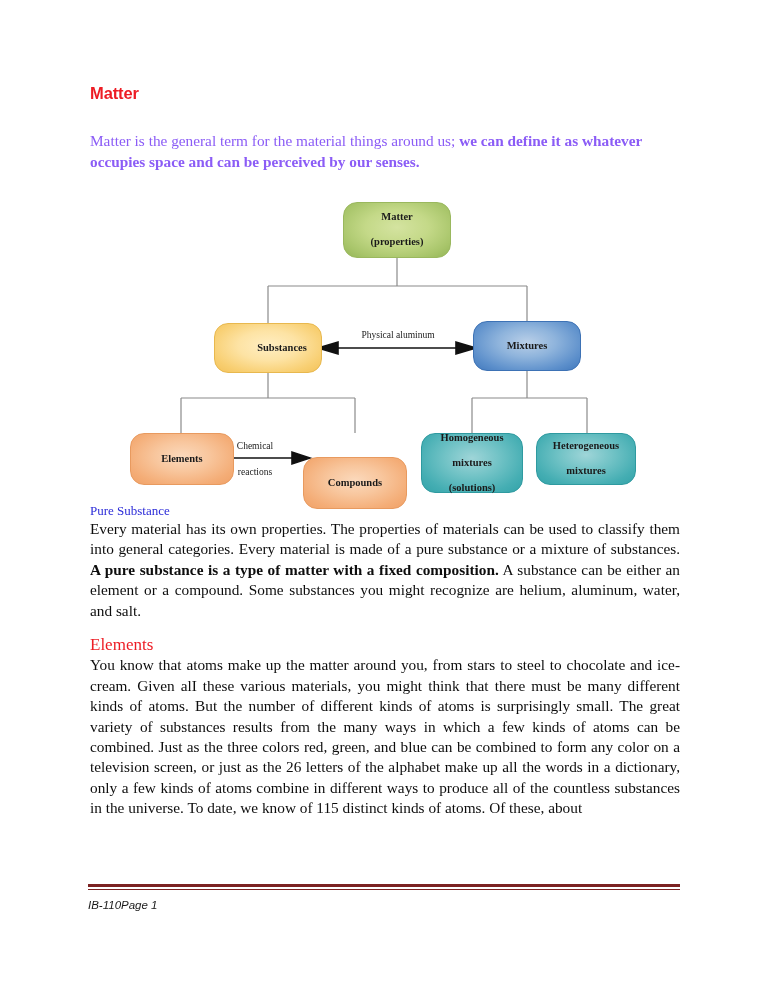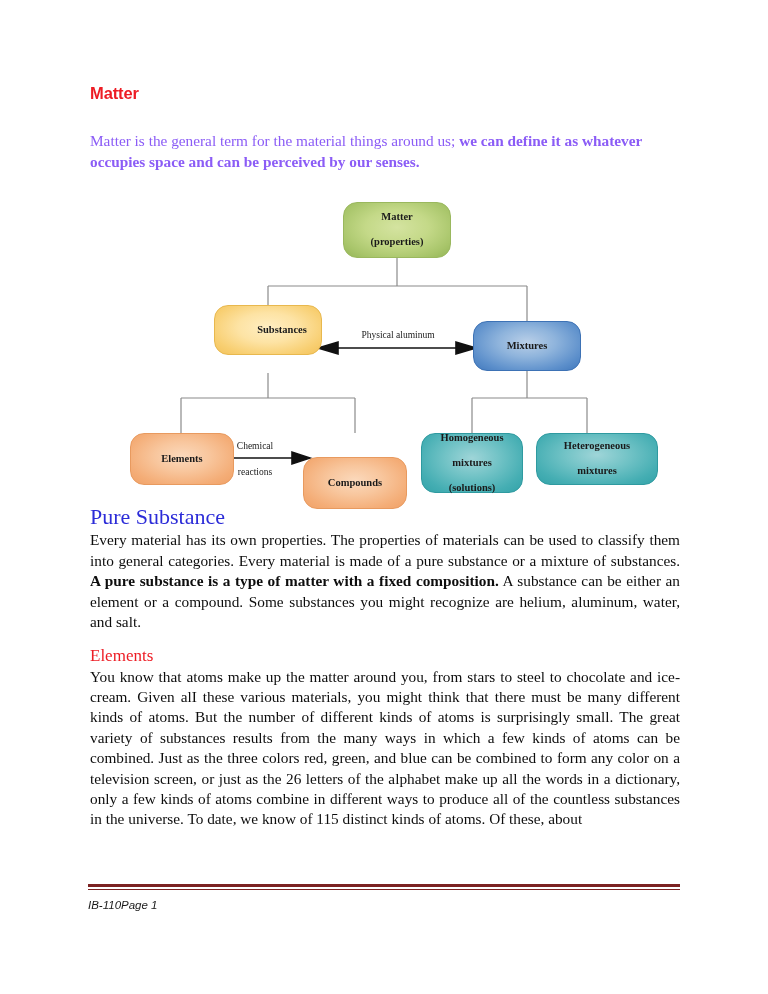--- a/index.html
+++ b/index.html
@@ -35,21 +35,21 @@
     font-family: "Liberation Sans", "DejaVu Sans", sans-serif;
     font-size: 16.5px;
     font-weight: bold;
     color: #ed1c24;
     margin: 0 0 0 0;
     line-height: 1.2;
     letter-spacing: -0.1px;
   }
   h2.sec-blue {
     font-family: "Liberation Serif", "DejaVu Serif", serif;
-    font-size: 22px;
+    font-size: 13px;
     font-weight: normal;
     color: #2c2cd8;
     margin: 0;
     line-height: 1.25;
   }
   h2.sec-red {
     font-family: "Liberation Serif", "DejaVu Serif", serif;
     font-size: 17px;
     font-weight: normal;
     color: #ed1c24;
@@ -212,41 +212,41 @@
           <line x1="127" y1="268" x2="203" y2="268"></line>
           <polygon points="110,268 128,262 128,274"></polygon>
           <polygon points="220,268 202,262 202,274"></polygon>
         </g>
       </svg>
 
       <div class="node n-matter" style="left:253px; top:12px; width:108px; height:56px;">
         <span><span>Matter</span><br><span>(properties)</span></span>
       </div>
 
-      <div class="node n-substances" style="left:124px; top:115px; width:108px; height:50px;padding-left:28px;">
+      <div class="node n-substances" style="left:124px; top:133px; width:108px; height:50px;padding-left:28px;">
         <span>Substances</span>
       </div>
 
       <div class="node n-mixtures" style="left:383px; top:131px; width:108px; height:50px;">
         <span>Mixtures</span>
       </div>
 
       <div class="node n-elements" style="left:40px; top:243px; width:104px; height:52px;">
         <span>Elements</span>
       </div>
 
       <div class="node n-compounds" style="left:213px; top:243px; width:104px; height:52px;margin-top:24px;">
         <span>Compounds</span>
       </div>
 
       <div class="node n-homog" style="left:331px; top:243px; width:102px; height:60px;">
         <span><span>Homogeneous</span><br><span>mixtures</span><br><span>(solutions)</span></span>
       </div>
 
-      <div class="node n-heterog" style="left:446px; top:243px; width:122px; height:52px;text-align:center;">
+      <div class="node n-heterog" style="left:446px; top:243px; width:100px; height:52px;text-align:center;">
         <span><span>Heterogeneous</span><br><span>mixtures</span></span>
       </div>
 
       <div class="arrow-label" style="left:248px; top:139px; width:120px;">Physical aluminum</div>
 
       <div class="arrow-label" style="left:118px; top:250px; width:94px;">Chemical</div>
 
       <div class="arrow-label" style="left:118px; top:276px; width:94px;">reactions</div>
 
     </div>

